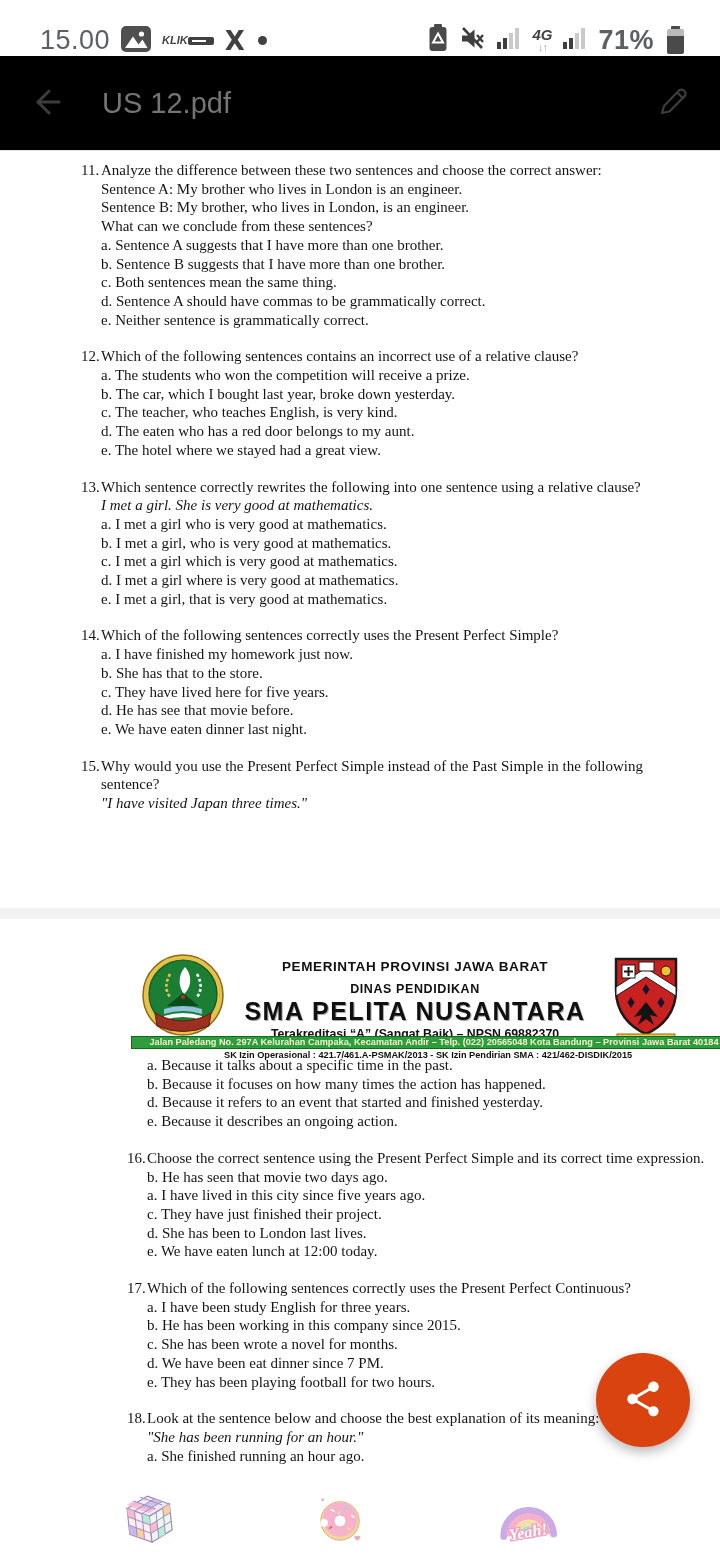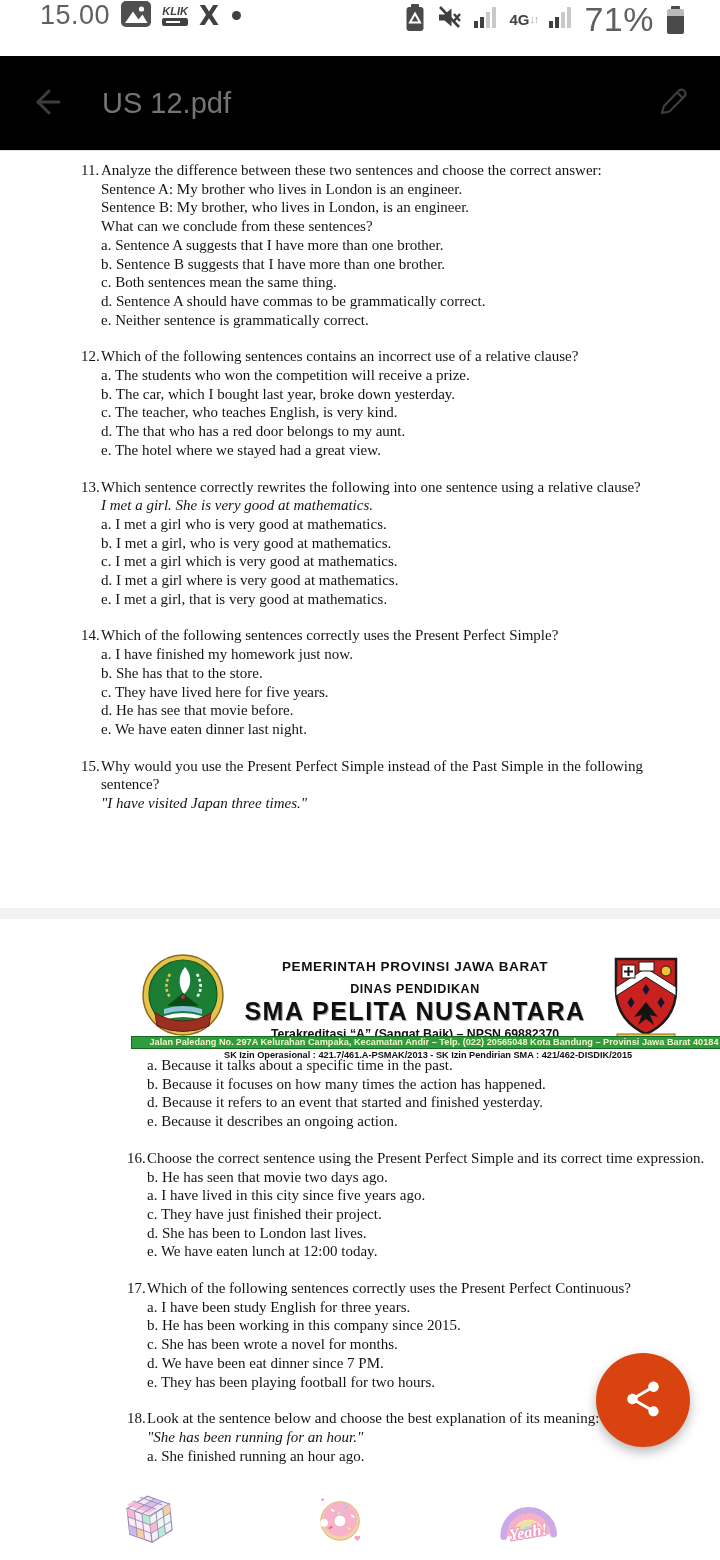--- a/index.html
+++ b/index.html
@@ -4,33 +4,33 @@
 <style>
   html,body{margin:0;padding:0;}
   body{
     width:720px;height:1560px;position:relative;background:#ffffff;
     font-family:"Liberation Sans",sans-serif;overflow:hidden;
     -webkit-font-smoothing:antialiased;
   }
   
   .status-bar{
     position:absolute;top:0;left:0;right:0;height:56px;
-    display:flex;align-items:flex-start;justify-content:space-between;
+    display:flex;align-items:flex-end;justify-content:space-between;
     padding:0 36px 0 40px;box-sizing:border-box;background:#fff;color:#5c6063;
   }
   .sb-group{display:flex;align-items:center;gap:11px;}
   .sb-time{font-size:27px;letter-spacing:.5px;}
-  .sb-pct{font-size:34px;letter-spacing:.5px;}
+  .sb-pct{font-size:27px;letter-spacing:.5px;font-weight:bold;}
   .x-glyph{font-family:"DejaVu Sans",sans-serif;font-weight:700;font-size:26px;color:#414141;line-height:1;}
   .sb-dot{width:9px;height:9px;border-radius:50%;background:#414141;margin-left:2px;}
-  .klik-wrap{display:flex;flex-direction:column;align-items:center;line-height:1;}
+  .klik-wrap{display:flex;flex-direction:row;align-items:center;line-height:1;}
   .klik-text{font-size:11px;font-weight:700;font-style:italic;color:#414141;letter-spacing:0;}
   .klik-bar{width:26px;height:8px;background:#414141;border-radius:2px;margin-top:1px;position:relative;}
   .klik-bar::after{content:"";position:absolute;left:4px;top:3px;width:14px;height:2px;background:#fff;}
-  .fourg{display:flex;align-items:center;line-height:1;}
+  .fourg{display:flex;flex-direction:column;align-items:center;line-height:1;font-style:italic;}
   .fourg-label{font-size:15px;font-weight:700;color:#414141;}
   .fourg-arrows{font-size:11px;color:#a8a8a8;margin-top:0px;letter-spacing:-1px;}
   .batt{position:relative;width:17px;height:28px;margin-left:2px;}
   .batt-tip{position:absolute;top:0;left:4px;width:9px;height:4px;background:#4a4a4a;border-radius:1px;}
   .batt-body{position:absolute;top:3px;left:0;width:17px;height:25px;border-radius:2px;
     background:linear-gradient(to bottom,#b9b9b9 0 28%,#4a4a4a 28% 100%);}
   
   .app-bar{
     position:absolute;top:56px;left:0;right:0;height:95px;background:#000000;
     display:flex;align-items:center;padding:0 30px 0 28px;box-sizing:border-box;
@@ -173,21 +173,21 @@
       <div class="line">c. Both sentences mean the same thing.</div>
       <div class="line">d. Sentence A should have commas to be grammatically correct.</div>
       <div class="line">e. Neither sentence is grammatically correct.</div>
     </div>
     <div class="q">
       <span class="q-num">12.</span>
       <div class="line">Which of the following sentences contains an incorrect use of a relative clause?</div>
       <div class="line">a. The students who won the competition will receive a prize.</div>
       <div class="line">b. The car, which I bought last year, broke down yesterday.</div>
       <div class="line">c. The teacher, who teaches English, is very kind.</div>
-      <div class="line">d. The that who has a red door belongs to my aunt.</div>
+      <div class="line">d. The eaten who has a red door belongs to my aunt.</div>
       <div class="line">e. The hotel where we stayed had a great view.</div>
     </div>
     <div class="q">
       <span class="q-num">13.</span>
       <div class="line">Which sentence correctly rewrites the following into one sentence using a relative clause?</div>
       <div class="line italic">I met a girl. She is very good at mathematics.</div>
       <div class="line">a. I met a girl who is very good at mathematics.</div>
       <div class="line">b. I met a girl, who is very good at mathematics.</div>
       <div class="line">c. I met a girl which is very good at mathematics.</div>
       <div class="line">d. I met a girl where is very good at mathematics.</div>

